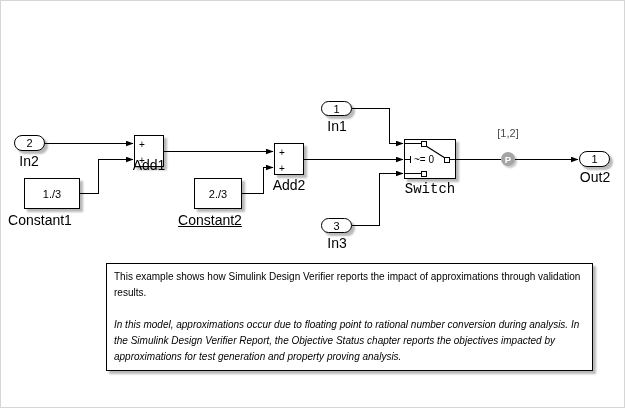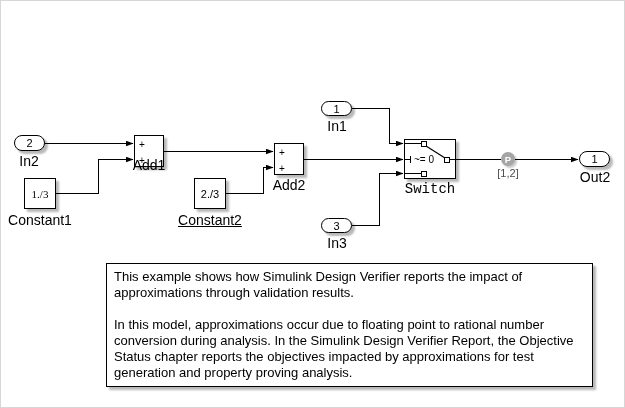--- a/index.html
+++ b/index.html
@@ -32,30 +32,30 @@
   }
   .proof{
     position:absolute; left:500px; top:151px; width:14px; height:14px;
     border-radius:50%; background:#a5a5a5; color:#fff;
     display:flex; align-items:center; justify-content:center;
     font-size:9.5px; font-weight:bold;
     box-shadow:2px 2px 2px rgba(0,0,0,0.22);
   }
   .annotation-gray{
     position:absolute; left:467px; top:126px; width:80px; text-align:center;
-    font-size:11px; color:#4d4d4d;margin-top:40px;
+    font-size:11px; color:#4d4d4d;
   }
   .desc-box{
     position:absolute; left:105px; top:262px; width:487px;
     border:1px solid #000; background:#fff; box-sizing:border-box;
-    padding:5px 7px; font-size:13px; line-height:16px;
+    padding:5px 7px; font-size:10px; line-height:16px;
     box-shadow:3px 3px 2px rgba(0,0,0,0.28); text-align:left;
   }
   .desc-box p{margin:0;}
-  .desc-box p + p{margin-top:16px;}
+  .desc-box p + p{margin-top:16px;font-style:italic;}
   .copyright{
     position:absolute; left:330px; top:380px; transform:translateX(-50%);
     font-size:11px; white-space:nowrap;
   }
 </style>
 </head>
 <body>
 
 <div class="canvas">
 
@@ -77,32 +77,32 @@
       <path class="wire" d="M455,158.5 H500"></path>
       <path class="wire" d="M514,158.5 H577" marker-end="url(#arr)"></path>
     </g>
   </svg>
 
   <div class="block oval" style="left:13px; top:134px; width:31px; height:16px;">
     <span>2</span>
   </div>
   <div class="blk-label" style="left:-12px; top:152px;">In2</div>
 
-  <div class="block" style="left:23px; top:177px; width:32px; height:31px;font-family:Liberation Serif, serif;">
+  <div class="block" style="left:23px; top:177px; width:56px; height:31px;">
     <span>1./3</span>
   </div>
   <div class="blk-label" style="left:-1px; top:211px;">Constant1</div>
 
   <div class="block sum" style="left:133px; top:134px; width:30px; height:32px;">
     <span class="sign s1">+</span>
     <span class="sign s2">+</span>
   </div>
   <div class="blk-label" style="left:108px; top:156px;">Add1</div>
 
-  <div class="block" style="left:193px; top:177px; width:32px; height:31px;">
+  <div class="block" style="left:193px; top:177px; width:48px; height:31px;">
     <span>2./3</span>
   </div>
   <div class="blk-label" style="left:169px; top:211px;text-decoration:underline;">Constant2</div>
 
   <div class="block sum" style="left:273px; top:142px; width:30px; height:32px;">
     <span class="sign s1">+</span>
     <span class="sign s2">+</span>
   </div>
   <div class="blk-label" style="left:248px; top:176px;">Add2</div>
 

